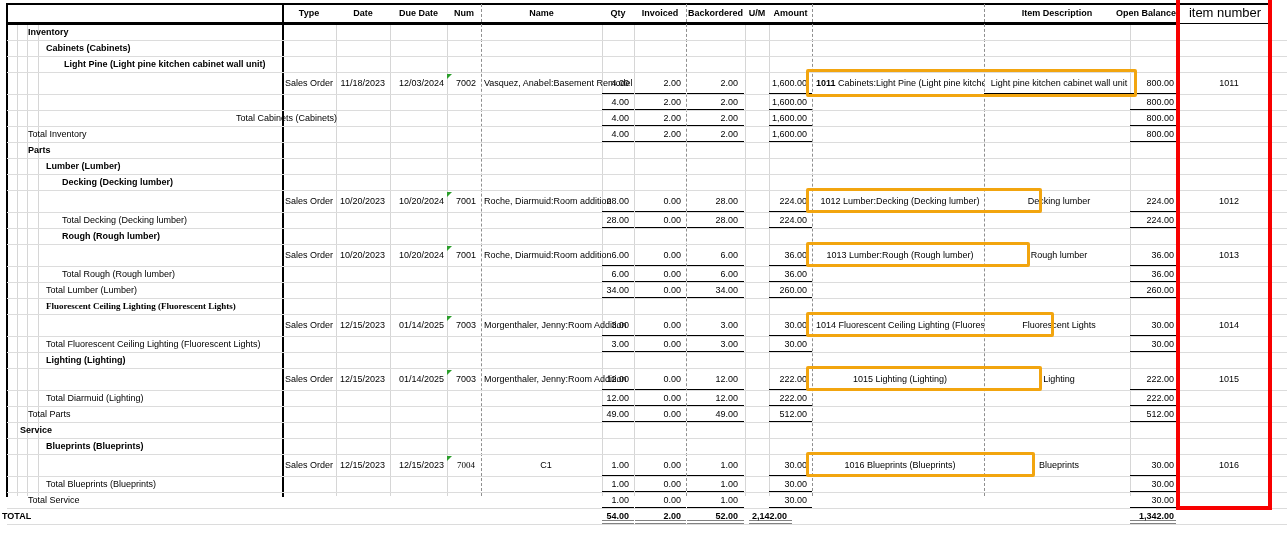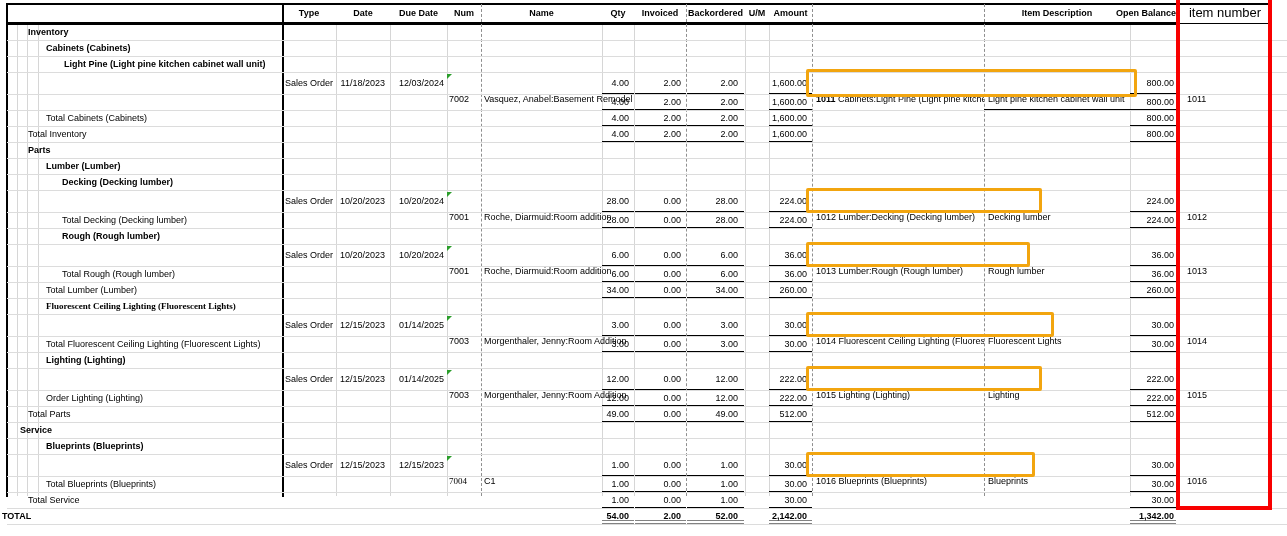--- a/index.html
+++ b/index.html
@@ -20,21 +20,21 @@
   .hline{position:absolute;background:#000;}
   
   .rows{position:absolute;left:7px;top:25px;width:1280px;}
   .row{position:relative;border-bottom:1px solid #dcdcdc;}
   .row.h15{height:15px;line-height:15px;}
   .row.h21{height:21px;line-height:21px;}
   .row.h14{height:14px;line-height:14px;}
   .c{position:absolute;top:0;height:100%;font-size:9px;white-space:nowrap;box-sizing:border-box;}
   .c.center{text-align:center;}
   .c.right{text-align:right;}
-  .c.left{text-align:left;margin-top:16px;}
+  .c.left{text-align:center;}
   .c.clip{overflow:hidden;}
   .lbl{position:absolute;top:0;height:100%;font-size:9px;white-space:nowrap;}
   .bold{font-weight:bold;}
   .ul{border-bottom:1.4px solid #000;}
   .grand .c{font-weight:bold;}
   .grand .ul{border-bottom:4px double #828282;}
   .hl-box{position:absolute;box-sizing:border-box;border:3px solid #f2a50f;border-radius:2px;z-index:5;}
   .flag{position:absolute;width:0;height:0;border-top:5px solid #2b9e2b;border-right:5px solid transparent;z-index:4;}
   .redbox{position:absolute;box-sizing:border-box;left:1176px;top:-5px;width:96px;height:515px;
           border:4px solid #f80000;z-index:6;}
@@ -113,21 +113,21 @@
         <div class="hl-box" style="border-color: rgb(242, 165, 15); left: 799px; top: -4px; height: 28px; width: 331px;"></div>
       </div>
       <div class="row h15">
         <div class="c right ul" style="left: 595px; width: 32px; padding-right: 5px;">4.00</div>
         <div class="c right ul" style="left: 628px; width: 51px; padding-right: 5px;">2.00</div>
         <div class="c right ul" style="left: 680px; width: 57px; padding-right: 6px;">2.00</div>
         <div class="c right ul" style="left: 762px; width: 43px; padding-right: 5px;">1,600.00</div>
         <div class="c right ul" style="left: 1123px; width: 46px; padding-right: 2px;">800.00</div>
       </div>
       <div class="row h15">
-        <div class="lbl" style="left: 39px; width: 280px;">Total Cabinets (Cabinets)</div>
+        <div class="lbl" style="left: 50px; width: 280px; text-align: right;">Total Cabinets (Cabinets)</div>
         <div class="c right ul" style="left: 595px; width: 32px; padding-right: 5px;">4.00</div>
         <div class="c right ul" style="left: 628px; width: 51px; padding-right: 5px;">2.00</div>
         <div class="c right ul" style="left: 680px; width: 57px; padding-right: 6px;">2.00</div>
         <div class="c right ul" style="left: 762px; width: 43px; padding-right: 5px;">1,600.00</div>
         <div class="c right ul" style="left: 1123px; width: 46px; padding-right: 2px;">800.00</div>
       </div>
       <div class="row h15">
         <div class="lbl" style="left: 21px; width: 280px;">Total Inventory</div>
         <div class="c right ul" style="left: 595px; width: 32px; padding-right: 5px;">4.00</div>
         <div class="c right ul" style="left: 628px; width: 51px; padding-right: 5px;">2.00</div>
@@ -247,21 +247,21 @@
         <div class="c right ul" style="left: 628px; width: 51px; padding-right: 5px;">0.00</div>
         <div class="c right ul" style="left: 680px; width: 57px; padding-right: 6px;">12.00</div>
         <div class="c right ul" style="left: 762px; width: 43px; padding-right: 5px;">222.00</div>
         <div class="c left clip" style="left: 806px; width: 171px; padding-left: 3px;"><span>1015</span><span> Lighting (Lighting)</span></div>
         <div class="c left" style="left: 977px; width: 146px; padding-left: 4px;">Lighting</div>
         <div class="c right ul" style="left: 1123px; width: 46px; padding-right: 2px;">222.00</div>
         <div class="c left" style="left: 1176px; width: 88px; padding-left: 4px;">1015</div>
         <div class="hl-box" style="border-color: rgb(242, 165, 15); left: 799px; top: -3px; height: 25px; width: 236px;"></div>
       </div>
       <div class="row h15">
-        <div class="lbl" style="left: 39px; width: 280px;">Order Lighting (Lighting)</div>
+        <div class="lbl" style="left: 39px; width: 280px;">Total Diarmuid (Lighting)</div>
         <div class="c right ul" style="left: 595px; width: 32px; padding-right: 5px;">12.00</div>
         <div class="c right ul" style="left: 628px; width: 51px; padding-right: 5px;">0.00</div>
         <div class="c right ul" style="left: 680px; width: 57px; padding-right: 6px;">12.00</div>
         <div class="c right ul" style="left: 762px; width: 43px; padding-right: 5px;">222.00</div>
         <div class="c right ul" style="left: 1123px; width: 46px; padding-right: 2px;">222.00</div>
       </div>
       <div class="row h15">
         <div class="lbl" style="left: 21px; width: 280px;">Total Parts</div>
         <div class="c right ul" style="left: 595px; width: 32px; padding-right: 5px;">49.00</div>
         <div class="c right ul" style="left: 628px; width: 51px; padding-right: 5px;">0.00</div>
@@ -306,20 +306,20 @@
         <div class="c right ul" style="left: 628px; width: 51px; padding-right: 5px;">0.00</div>
         <div class="c right ul" style="left: 680px; width: 57px; padding-right: 6px;">1.00</div>
         <div class="c right ul" style="left: 762px; width: 43px; padding-right: 5px;">30.00</div>
         <div class="c right ul" style="left: 1123px; width: 46px; padding-right: 2px;">30.00</div>
       </div>
       <div class="row h15 grand">
         <div class="lbl bold" style="left: -5px; width: 280px;">TOTAL</div>
         <div class="c right ul" style="left: 595px; width: 32px; padding-right: 5px;">54.00</div>
         <div class="c right ul" style="left: 628px; width: 51px; padding-right: 5px;">2.00</div>
         <div class="c right ul" style="left: 680px; width: 57px; padding-right: 6px;">52.00</div>
-        <div class="c right ul" style="left: 762px; width: 43px; padding-right: 5px;">2,142.00</div>
+        <div class="c right ul" style="left: 742px; width: 43px; padding-right: 5px;">2,142.00</div>
         <div class="c right ul" style="left: 1123px; width: 46px; padding-right: 2px;">1,342.00</div>
       </div>
       <div class="row h14"></div>
     </div>
 
   <div class="redbox"></div>
 </div>
 
 </body></html>

